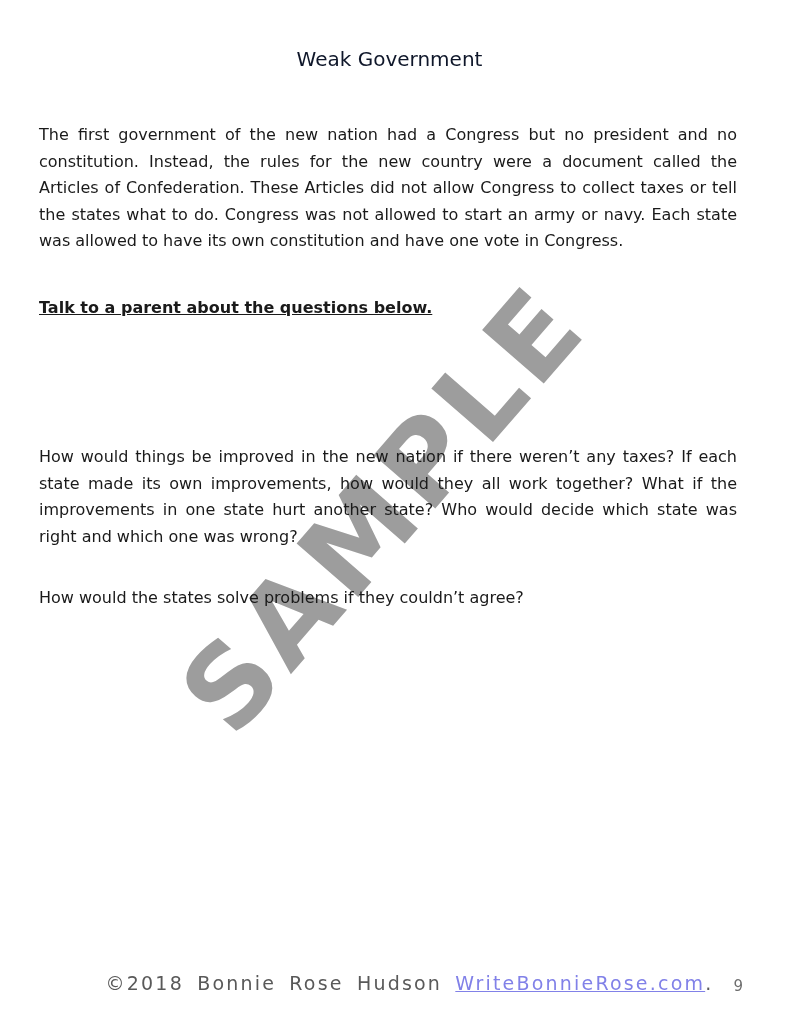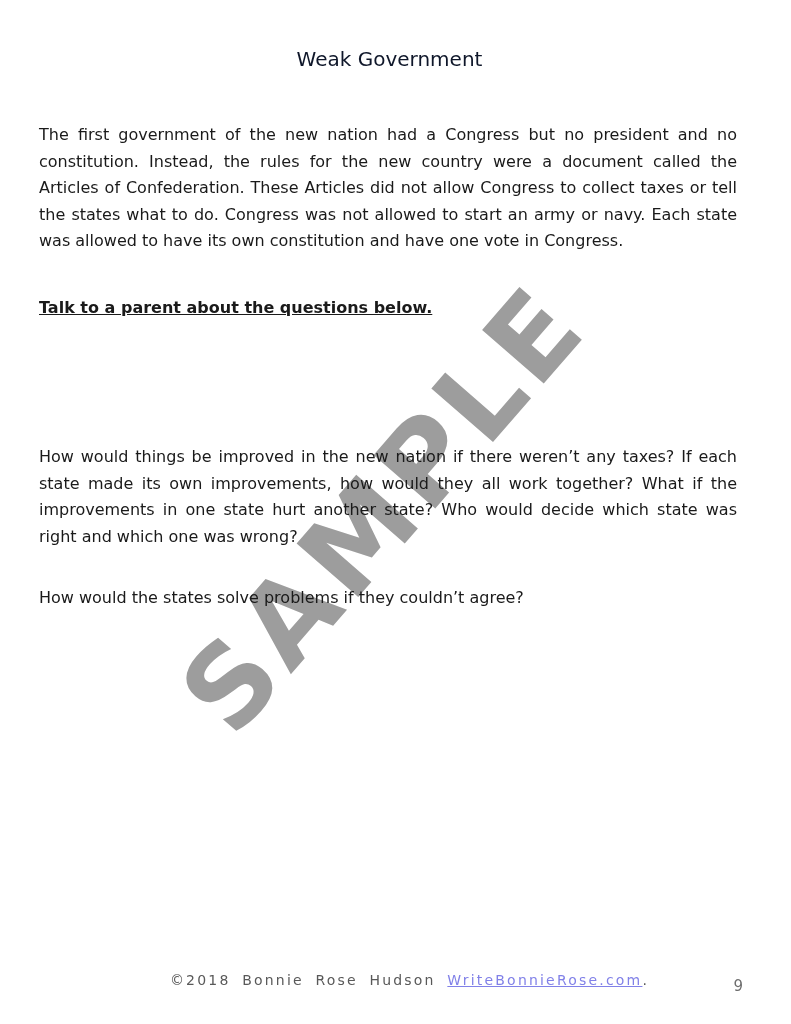--- a/index.html
+++ b/index.html
@@ -54,21 +54,21 @@
   .h-bold    { top: 295px; font-weight: bold; text-align: left; text-decoration: underline; }
   .q1        { top: 356px; }
   .q2        { top: 444px; }
   .q3        { top: 585px; text-align: left; }
   .footer {
     position: absolute;
     top: 972px;
     left: 0;
     right: 0;
     text-align: center;
-    font-size: 14px;
+    font-size: 19px;
     letter-spacing: 2.2px;
     word-spacing: 5px;
     color: #595959;
     z-index: 1;
     padding-left: 28px;
   }
   .footer a {
     color: #8181e8;
     text-decoration: underline;
     cursor: pointer;

